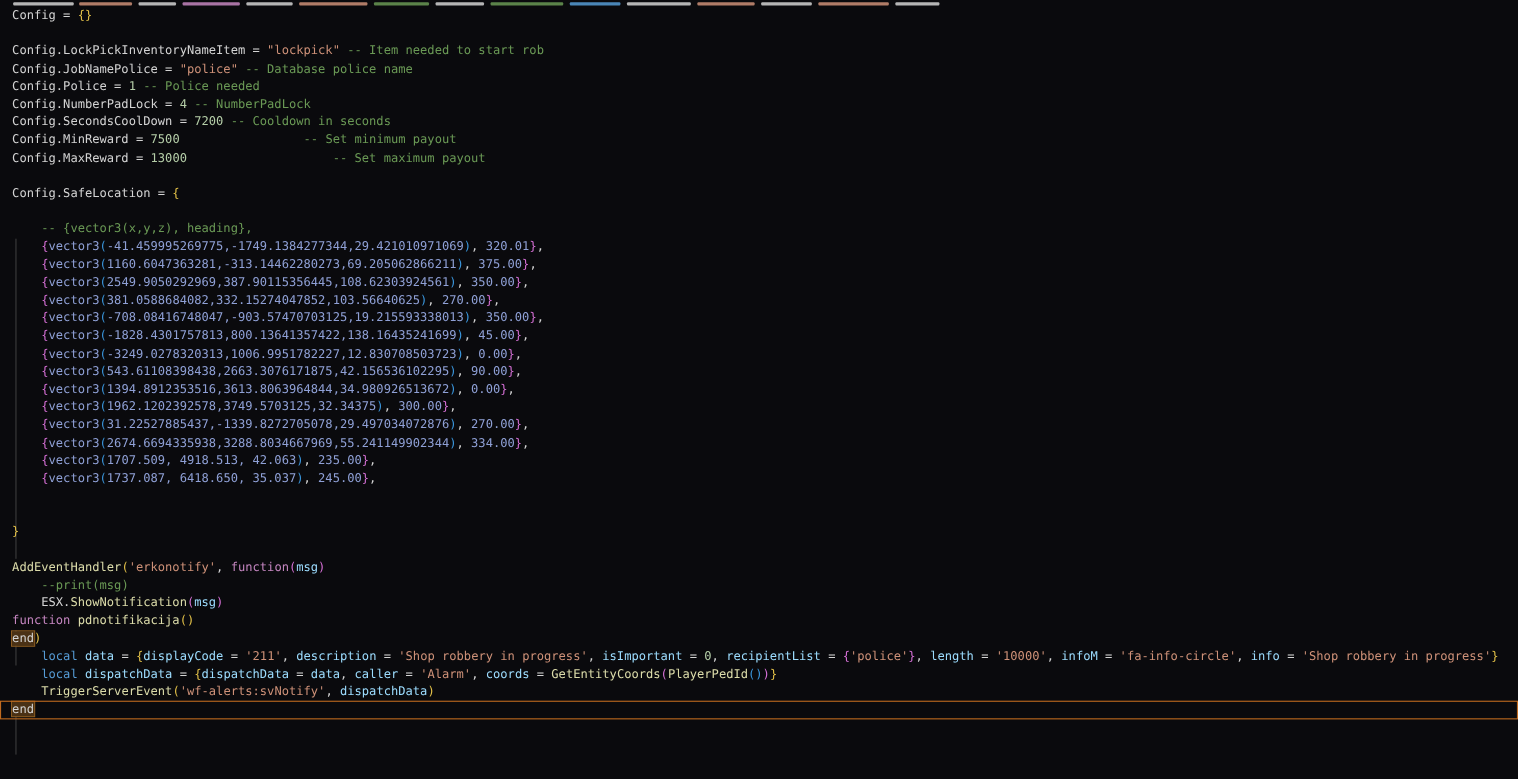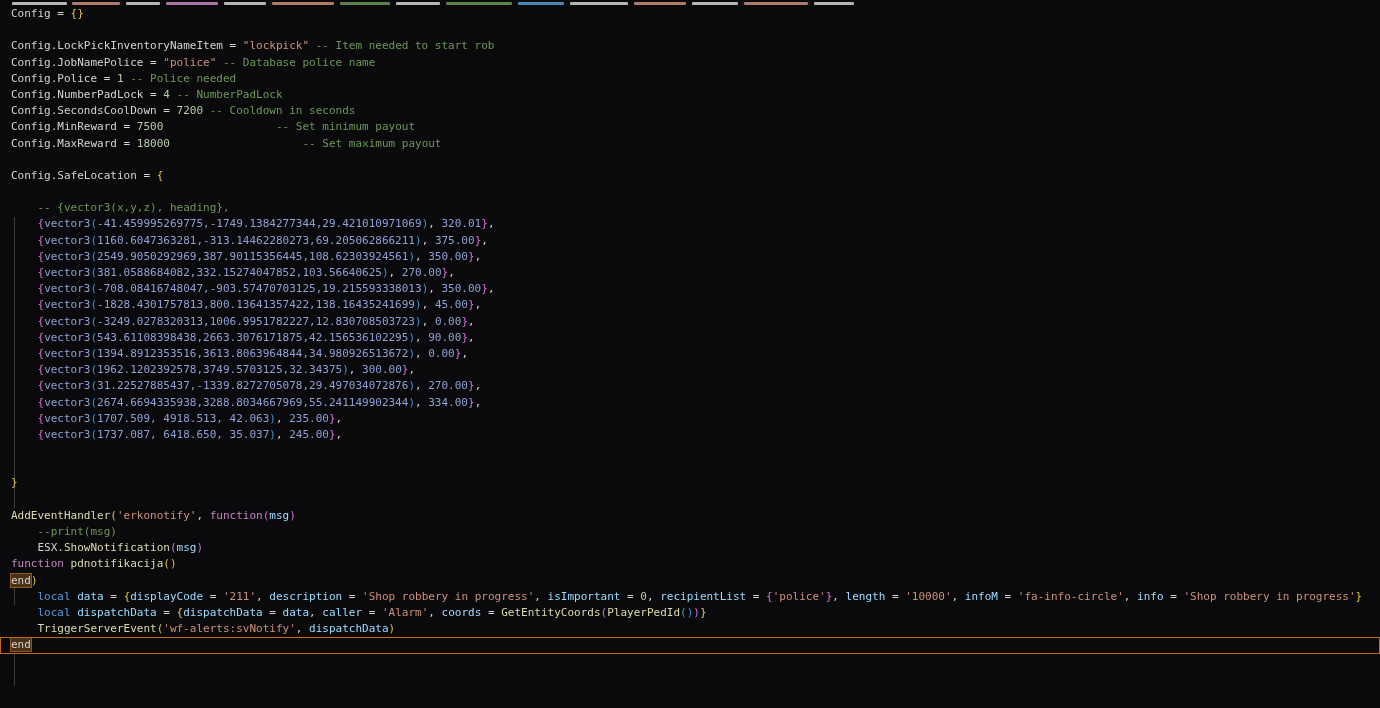--- a/index.html
+++ b/index.html
@@ -82,21 +82,21 @@
   <div class="indent-guide" style="top:638px;height:48px;"></div>
   <div class="code">
       <div class="line"><span style="color: rgb(212, 212, 212);">Config = </span><span style="color: rgb(226, 192, 72);">{}</span></div>
       <div class="line"></div>
       <div class="line"><span style="color: rgb(212, 212, 212);">Config.LockPickInventoryNameItem = </span><span style="color: rgb(206, 145, 120);">"lockpick"</span><span style="color: rgb(212, 212, 212);"> </span><span style="color: rgb(106, 153, 85);">-- Item needed to start rob</span></div>
       <div class="line"><span style="color: rgb(212, 212, 212);">Config.JobNamePolice = </span><span style="color: rgb(206, 145, 120);">"police"</span><span style="color: rgb(212, 212, 212);"> </span><span style="color: rgb(106, 153, 85);">-- Database police name</span></div>
       <div class="line"><span style="color: rgb(212, 212, 212);">Config.Police = </span><span style="color: rgb(181, 206, 168);">1</span><span style="color: rgb(212, 212, 212);"> </span><span style="color: rgb(106, 153, 85);">-- Police needed</span></div>
       <div class="line"><span style="color: rgb(212, 212, 212);">Config.NumberPadLock = </span><span style="color: rgb(181, 206, 168);">4</span><span style="color: rgb(212, 212, 212);"> </span><span style="color: rgb(106, 153, 85);">-- NumberPadLock</span></div>
       <div class="line"><span style="color: rgb(212, 212, 212);">Config.SecondsCoolDown = </span><span style="color: rgb(181, 206, 168);">7200</span><span style="color: rgb(212, 212, 212);"> </span><span style="color: rgb(106, 153, 85); text-align: center;">-- Cooldown in seconds</span></div>
       <div class="line"><span style="color: rgb(212, 212, 212);">Config.MinReward = </span><span style="color: rgb(181, 206, 168);">7500</span><span style="color: rgb(212, 212, 212);">                 </span><span style="color: rgb(106, 153, 85);">-- Set minimum payout</span></div>
-      <div class="line"><span style="color: rgb(212, 212, 212);">Config.MaxReward = </span><span style="color: rgb(181, 206, 168);">18000</span><span style="color: rgb(212, 212, 212);">                    </span><span style="color: rgb(106, 153, 85);">-- Set maximum payout</span></div>
+      <div class="line"><span style="color: rgb(212, 212, 212);">Config.MaxReward = </span><span style="color: rgb(181, 206, 168);">13000</span><span style="color: rgb(212, 212, 212);">                    </span><span style="color: rgb(106, 153, 85);">-- Set maximum payout</span></div>
       <div class="line"></div>
       <div class="line"><span style="color: rgb(212, 212, 212);">Config.SafeLocation = </span><span style="color: rgb(226, 192, 72);">{</span></div>
       <div class="line"></div>
       <div class="line"><span style="color: rgb(212, 212, 212);">    </span><span style="color: rgb(106, 153, 85);">-- {vector3(x,y,z), heading},</span></div>
       <div class="line"><span style="color: rgb(212, 212, 212);">    </span><span style="color: rgb(214, 112, 214);">{</span><span style="color: rgb(143, 160, 214);">vector3</span><span style="color: rgb(58, 150, 221);">(</span><span style="color: rgb(143, 160, 214);">-41.459995269775,-1749.1384277344,29.421010971069</span><span style="color: rgb(58, 150, 221);">)</span><span style="color: rgb(212, 212, 212);">, </span><span style="color: rgb(143, 160, 214);">320.01</span><span style="color: rgb(214, 112, 214);">}</span><span style="color: rgb(212, 212, 212);">,</span></div>
       <div class="line"><span style="color: rgb(212, 212, 212);">    </span><span style="color: rgb(214, 112, 214);">{</span><span style="color: rgb(143, 160, 214);">vector3</span><span style="color: rgb(58, 150, 221);">(</span><span style="color: rgb(143, 160, 214);">1160.6047363281,-313.14462280273,69.205062866211</span><span style="color: rgb(58, 150, 221);">)</span><span style="color: rgb(212, 212, 212);">, </span><span style="color: rgb(143, 160, 214);">375.00</span><span style="color: rgb(214, 112, 214);">}</span><span style="color: rgb(212, 212, 212);">,</span></div>
       <div class="line"><span style="color: rgb(212, 212, 212);">    </span><span style="color: rgb(214, 112, 214);">{</span><span style="color: rgb(143, 160, 214);">vector3</span><span style="color: rgb(58, 150, 221);">(</span><span style="color: rgb(143, 160, 214);">2549.9050292969,387.90115356445,108.62303924561</span><span style="color: rgb(58, 150, 221);">)</span><span style="color: rgb(212, 212, 212);">, </span><span style="color: rgb(143, 160, 214);">350.00</span><span style="color: rgb(214, 112, 214);">}</span><span style="color: rgb(212, 212, 212);">,</span></div>
       <div class="line"><span style="color: rgb(212, 212, 212);">    </span><span style="color: rgb(214, 112, 214);">{</span><span style="color: rgb(143, 160, 214);">vector3</span><span style="color: rgb(58, 150, 221);">(</span><span style="color: rgb(143, 160, 214);">381.0588684082,332.15274047852,103.56640625</span><span style="color: rgb(58, 150, 221);">)</span><span style="color: rgb(212, 212, 212);">, </span><span style="color: rgb(143, 160, 214);">270.00</span><span style="color: rgb(214, 112, 214);">}</span><span style="color: rgb(212, 212, 212);">,</span></div>
       <div class="line"><span style="color: rgb(212, 212, 212);">    </span><span style="color: rgb(214, 112, 214);">{</span><span style="color: rgb(143, 160, 214);">vector3</span><span style="color: rgb(58, 150, 221);">(</span><span style="color: rgb(143, 160, 214);">-708.08416748047,-903.57470703125,19.215593338013</span><span style="color: rgb(58, 150, 221);">)</span><span style="color: rgb(212, 212, 212);">, </span><span style="color: rgb(143, 160, 214);">350.00</span><span style="color: rgb(214, 112, 214);">}</span><span style="color: rgb(212, 212, 212);">,</span></div>
       <div class="line"><span style="color: rgb(212, 212, 212);">    </span><span style="color: rgb(214, 112, 214);">{</span><span style="color: rgb(143, 160, 214);">vector3</span><span style="color: rgb(58, 150, 221);">(</span><span style="color: rgb(143, 160, 214);">-1828.4301757813,800.13641357422,138.16435241699</span><span style="color: rgb(58, 150, 221);">)</span><span style="color: rgb(212, 212, 212);">, </span><span style="color: rgb(143, 160, 214);">45.00</span><span style="color: rgb(214, 112, 214);">}</span><span style="color: rgb(212, 212, 212);">,</span></div>

